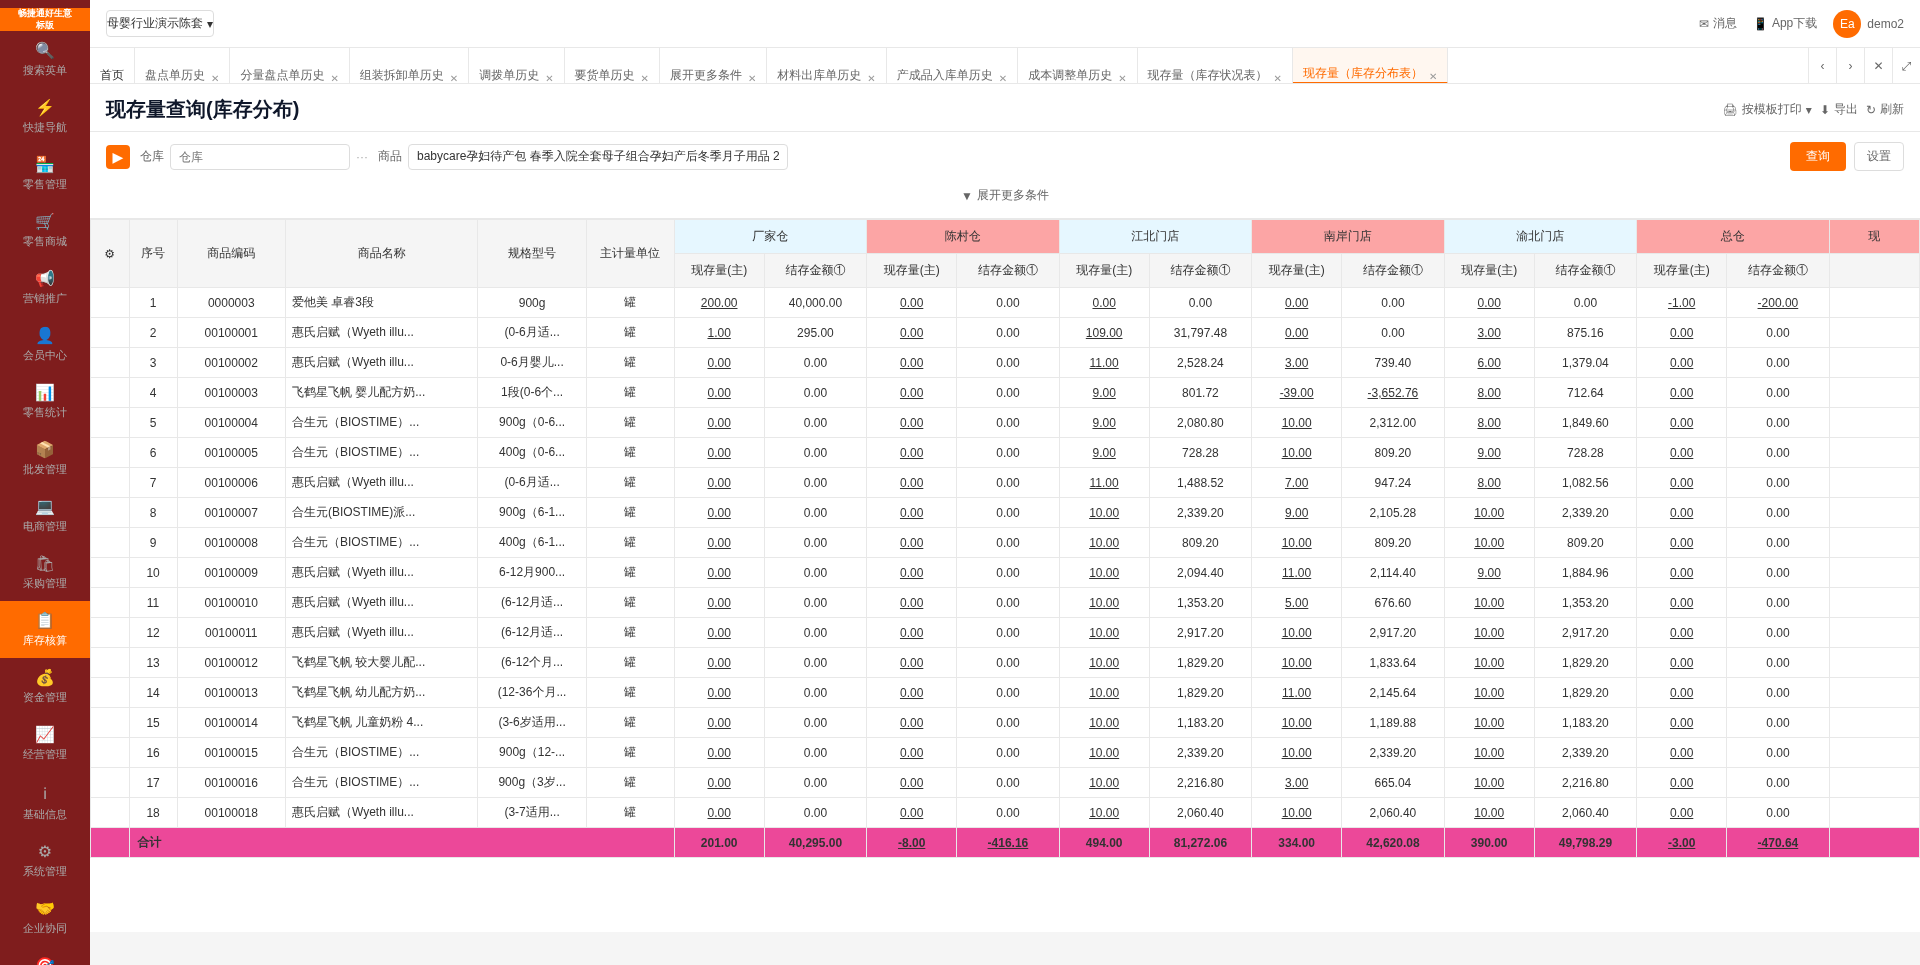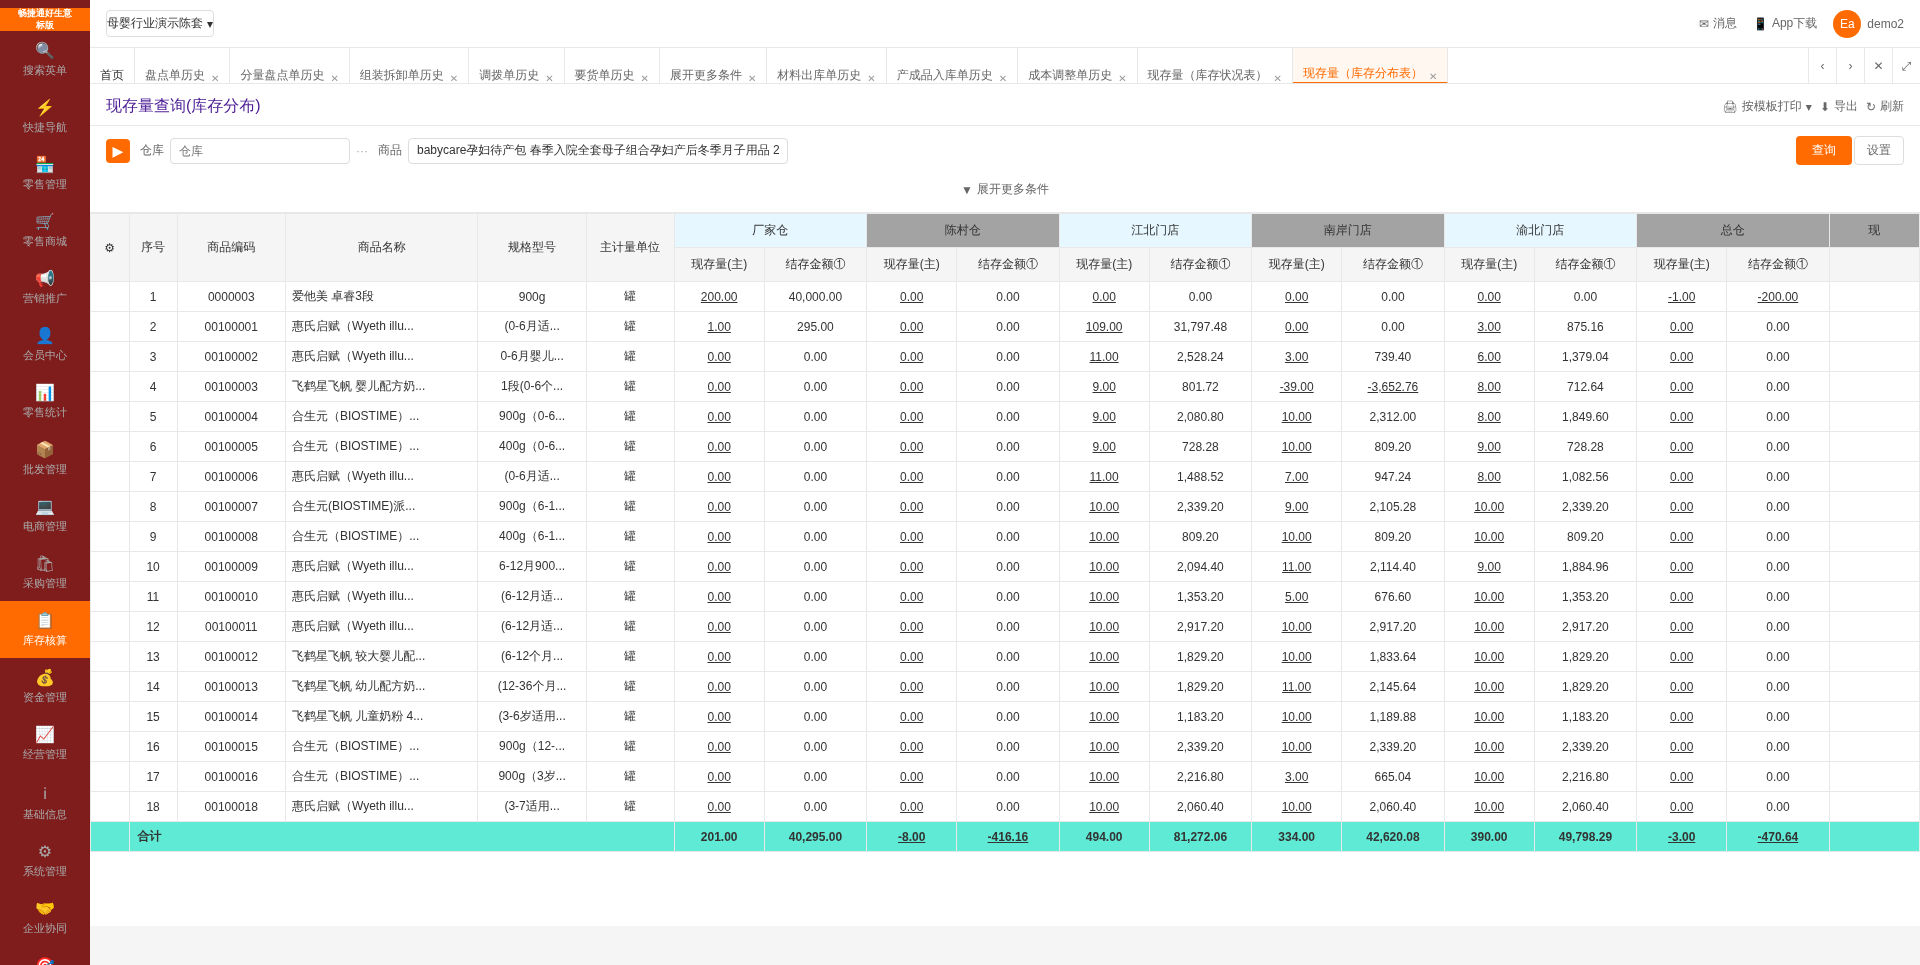--- a/index.html
+++ b/index.html
@@ -27,44 +27,44 @@
     .sidebar-logo { width: 90px; height: 48px; display: flex; align-items: center; justify-content: center; background: #ff6b00; }
     .sidebar-logo-text { color: white; font-size: 11px; font-weight: bold; text-align: center; line-height: 1.3; }
     .sidebar-item { width: 90px; padding: 10px 0; display: flex; flex-direction: column; align-items: center; cursor: pointer; color: #aaa; gap: 3px; }
     .sidebar-item.active { background: #ff6b00; color: white; }
     .sidebar-item .icon { font-size: 16px; }
     .sidebar-item .label { font-size: 11px; }
 
     
     .main { position: fixed; top: 84px; left: 90px; right: 0; bottom: 0; overflow: hidden; }
     .page-header { background: #fff; padding: 12px 16px 8px; border-bottom: 1px solid #e8e8e8; display: flex; align-items: center; justify-content: space-between; }
-    .page-title { font-size: 16px; font-weight: 400; color: #4c1d95; }
+    .page-title { font-size: 20px; font-weight: 700; color: #0f172a; }
     .page-actions { display: flex; align-items: center; gap: 8px; }
     .btn-action { display: flex; align-items: center; gap: 4px; color: #666; cursor: pointer; font-size: 12px; }
     .btn-primary { background: #ff6b00; color: white; border: none; padding: 6px 16px; border-radius: 4px; cursor: pointer; font-size: 12px; }
     .btn-secondary { background: white; color: #666; border: 1px solid #ddd; padding: 5px 12px; border-radius: 4px; cursor: pointer; font-size: 12px; }
 
     
     .search-bar { background: #fff; padding: 10px 16px; border-bottom: 1px solid #e8e8e8; display: flex; align-items: center; gap: 12px; flex-wrap: wrap; }
     .search-row { display: flex; align-items: center; gap: 8px; width: 100%; }
     .search-field { display: flex; align-items: center; gap: 6px; }
     .search-label { color: #666; white-space: nowrap; }
     .search-input { border: 1px solid #ddd; border-radius: 4px; padding: 5px 8px; color: #333; font-size: 12px; }
     .search-input-wide { width: 400px; }
     .search-input-med { width: 180px; }
     .expand-more { display: flex; align-items: center; gap: 4px; color: #666; cursor: pointer; justify-content: center; width: 100%; padding: 4px; }
     .arrow-btn { background: #ff6b00; color: white; border: none; width: 24px; height: 24px; border-radius: 4px; cursor: pointer; display: flex; align-items: center; justify-content: center; font-size: 14px; flex-shrink: 0; }
 
     
     .table-container { overflow: auto; height: calc(100vh - 84px - 52px - 80px - 36px); background: #fff; }
     .data-table { width: 100%; border-collapse: collapse; min-width: 1600px; }
     .data-table th { background: #f5f5f5; border: 1px solid #e8e8e8; padding: 8px 6px; text-align: center; font-weight: 500; color: #333; white-space: nowrap; font-size: 12px; position: sticky; top: 0; z-index: 10; }
-    .data-table th.group-header { background: #a3a3a3; }
+    .data-table th.group-header { background: #fca5a5; }
     .data-table td { border: 1px solid #e8e8e8; padding: 6px 6px; text-align: center; color: #333; white-space: nowrap; font-size: 12px; }
-    .data-table tr.summary-row td { background: #5eead4; font-weight: 600; }
+    .data-table tr.summary-row td { background: #ec4899; font-weight: 600; }
     .text-red { color: #f5222d; text-decoration: underline; }
     .text-link { color: #1890ff; text-decoration: underline; cursor: pointer; }
     .col-num { width: 40px; }
     .col-code { width: 90px; }
     .col-name { width: 160px; text-align: left; }
     .col-spec { width: 90px; }
     .col-unit { width: 70px; }
     .col-qty { width: 75px; }
     .col-amt { width: 85px; }
 
@@ -261,21 +261,21 @@
       <button class="arrow-btn">▶</button>
       <div class="search-field">
         <span class="search-label">仓库</span>
         <input class="search-input search-input-med" type="text" value="" placeholder="仓库" style="">
         <span style="color:#aaa;">···</span>
       </div>
       <div class="search-field">
         <span class="search-label">商品</span>
         <input class="search-input search-input-wide" type="text" style="width: 380px;" value="babycare孕妇待产包 春季入院全套母子组合孕妇产后冬季月子用品 22件套 ...">
       </div>
-      <div style="margin-left:auto; display:flex; gap:2px;">
+      <div style="margin-left:auto; display:flex; gap:8px;">
         <button class="btn-primary">查询</button>
         <button class="btn-secondary">设置</button>
       </div>
     </div>
     <div class="expand-more">
       <span>▼</span>
       <span>展开更多条件</span>
     </div>
   </div>
 

